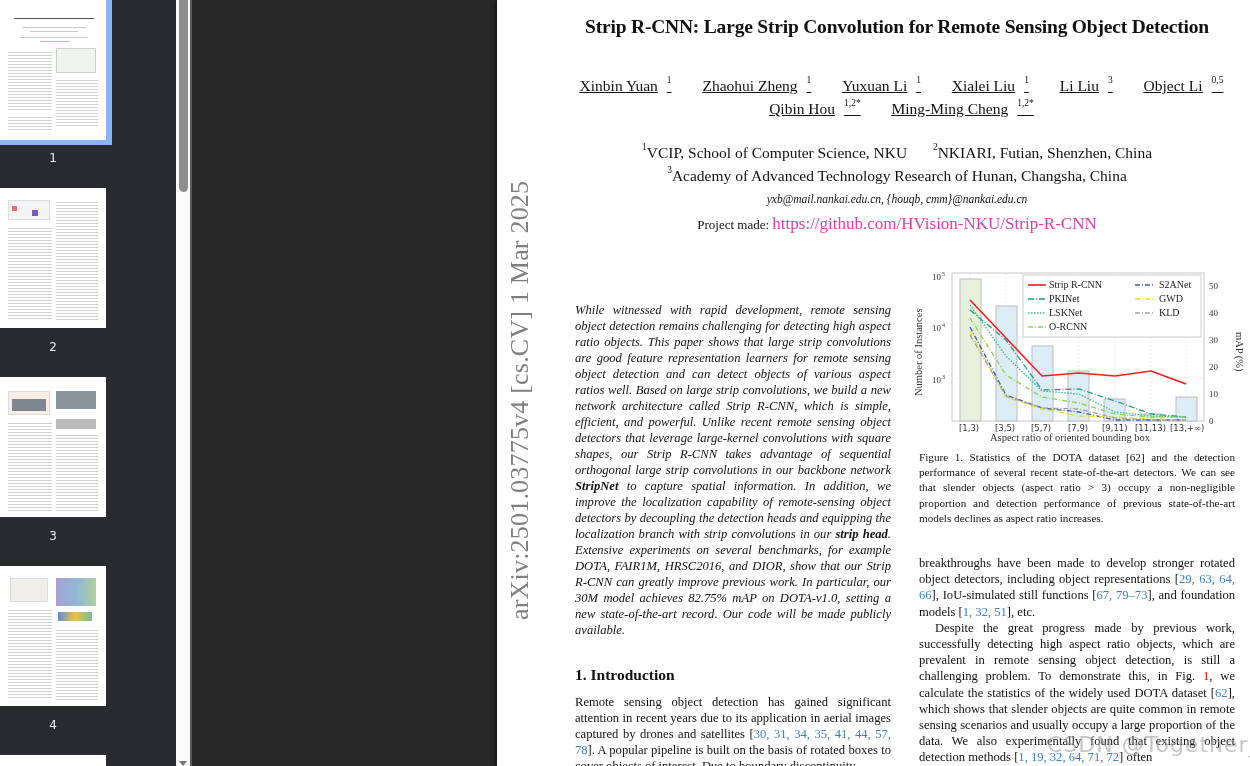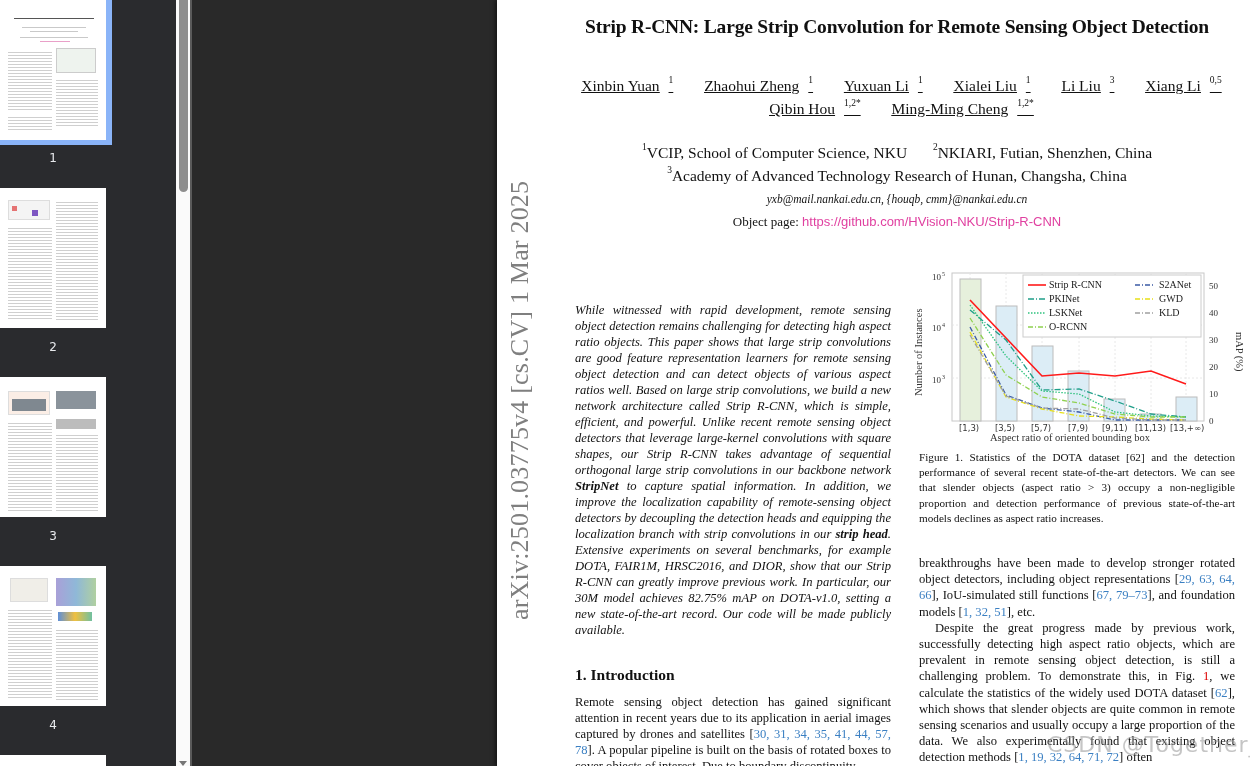--- a/index.html
+++ b/index.html
@@ -23,21 +23,21 @@
   .viewer { position: absolute; left: 192px; top: 0; width: 1058px; height: 766px; background: #292929; }
   .page { position: absolute; left: 293px; top: 0; width: 765px; height: 766px; background: #fff; box-shadow: -2px 0 4px rgba(0,0,0,.5); overflow: hidden; color: #111; margin-left: 12px; }
 
   .title { position: absolute; left: 0; top: 16px; width: 800px; text-align: center; font-weight: bold; font-size: 19.5px; letter-spacing: -0.2px; }
   .authors { position: absolute; left: 0; width: 800px; text-align: center; font-size: 15.5px; }
   .authors span { margin: 0 9px; text-decoration: underline; }
   sup { font-size: 9.5px; vertical-align: top; position: relative; top: -2px; }
   .affil { position: absolute; left: 0; width: 800px; text-align: center; font-size: 15.5px; }
   .email { position: absolute; left: 0; top: 193px; width: 800px; text-align: center; font-size: 11.5px; font-style: italic; }
   .project { position: absolute; left: 0; top: 214px; width: 800px; text-align: center; font-size: 13px; }
-  .project .url { font-family: Liberation Sans, sans-serif; color: #e040a0; font-size: 13px; }
+  .project .url { font-family: Liberation Serif, serif; color: #e040a0; font-size: 17px; }
 
   .arxiv { position: absolute; left: 8px; top: 620px; transform-origin: 0 0; transform: rotate(-90deg); font-size: 26px; color: #7f7f7f; white-space: nowrap; letter-spacing: 0.2px; }
   .abstract-title { position: absolute; left: 78px; top: 268px; width: 316px; text-align: center; font-weight: bold; font-size: 15.5px; }
   .abstract { position: absolute; left: 78px; top: 302px; width: 316px; font-style: italic; font-size: 12.6px; line-height: 16px; text-align: justify; }
   .abstract b { }
   .intro-title { position: absolute; left: 78px; top: 666px; font-weight: bold; font-size: 15.5px; }
   .intro { position: absolute; left: 78px; top: 694px; width: 316px; font-size: 12.6px; line-height: 16px; text-align: justify; }
   .cite { color: #3a7fc2; }
   .cite-red { color: #d00; }
 
@@ -108,38 +108,38 @@
   <div class="page">
 
     <div class="title">Strip R-CNN: Large Strip Convolution for Remote Sensing Object Detection</div>
 
     <div class="authors" style="top:77px;">
       <span><span>Xinbin Yuan</span><sup>1</sup></span>
       <span><span>Zhaohui Zheng</span><sup>1</sup></span>
       <span><span>Yuxuan Li</span><sup>1</sup></span>
       <span><span>Xialei Liu</span><sup>1</sup></span>
       <span><span>Li Liu</span><sup>3</sup></span>
-      <span><span>Xiang Li</span><sup>0,5</sup></span>
+      <span><span>Object Li</span><sup>0,5</sup></span>
     </div>
     <div class="authors" style="top:100px;">
       <span><span>Qibin Hou</span><sup>1,2*</sup></span>
       <span><span>Ming-Ming Cheng</span><sup>1,2*</sup></span>
     </div>
 
     <div class="affil" style="top:144px;">
       <sup>1</sup><span>VCIP, School of Computer Science, NKU</span>
       <span style="display:inline-block;width:18px;"></span>
       <sup>2</sup><span>NKIARI, Futian, Shenzhen, China</span>
     </div>
     <div class="affil" style="top:167px;">
       <sup>3</sup><span>Academy of Advanced Technology Research of Hunan, Changsha, China</span>
     </div>
     <div class="email">yxb@mail.nankai.edu.cn, {houqb, cmm}@nankai.edu.cn</div>
     <div class="project">
-      <span>Object page: </span><span class="url">https://github.com/HVision-NKU/Strip-R-CNN</span>
+      <span>Project made: </span><span class="url">https://github.com/HVision-NKU/Strip-R-CNN</span>
     </div>
 
     <div class="arxiv">arXiv:2501.03775v4  [cs.CV]  1 Mar 2025</div>
 
     <div class="abstract"><span>While witnessed with rapid development, remote sensing object detection remains challenging for detecting high aspect ratio objects. This paper shows that large strip convolutions are good feature representation learners for remote sensing object detection and can detect objects of various aspect ratios well.  Based on large strip convolutions, we build a new network architecture called Strip R-CNN, which is simple, efficient, and powerful.  Unlike recent remote sensing object detectors that leverage large-kernel convolutions with square shapes, our Strip R-CNN takes advantage of sequential orthogonal large strip convolutions in our backbone network </span><b>StripNet</b><span> to capture spatial information. In addition, we improve the localization capability of remote-sensing object detectors by decoupling the detection heads and equipping the localization branch with strip convolutions in our </span><b>strip head</b><span>.  Extensive experiments on several benchmarks, for example DOTA, FAIR1M, HRSC2016, and DIOR, show that our Strip R-CNN can greatly improve previous work. In particular, our 30M model achieves 82.75% mAP on DOTA-v1.0, setting a new state-of-the-art record. Our code will be made publicly available.</span></div>
 
     <div class="intro-title">1. Introduction</div>
     <div class="intro"><span>Remote sensing object detection has gained significant attention in recent years due to its application in aerial images captured by drones and satellites [</span><span class="cite">30, 31, 34, 35, 41, 44, 57, 78</span><span>]. A popular pipeline is built on the basis of rotated boxes to cover objects of interest. Due to boundary discontinuity</span></div>
 
     <div class="figure">

